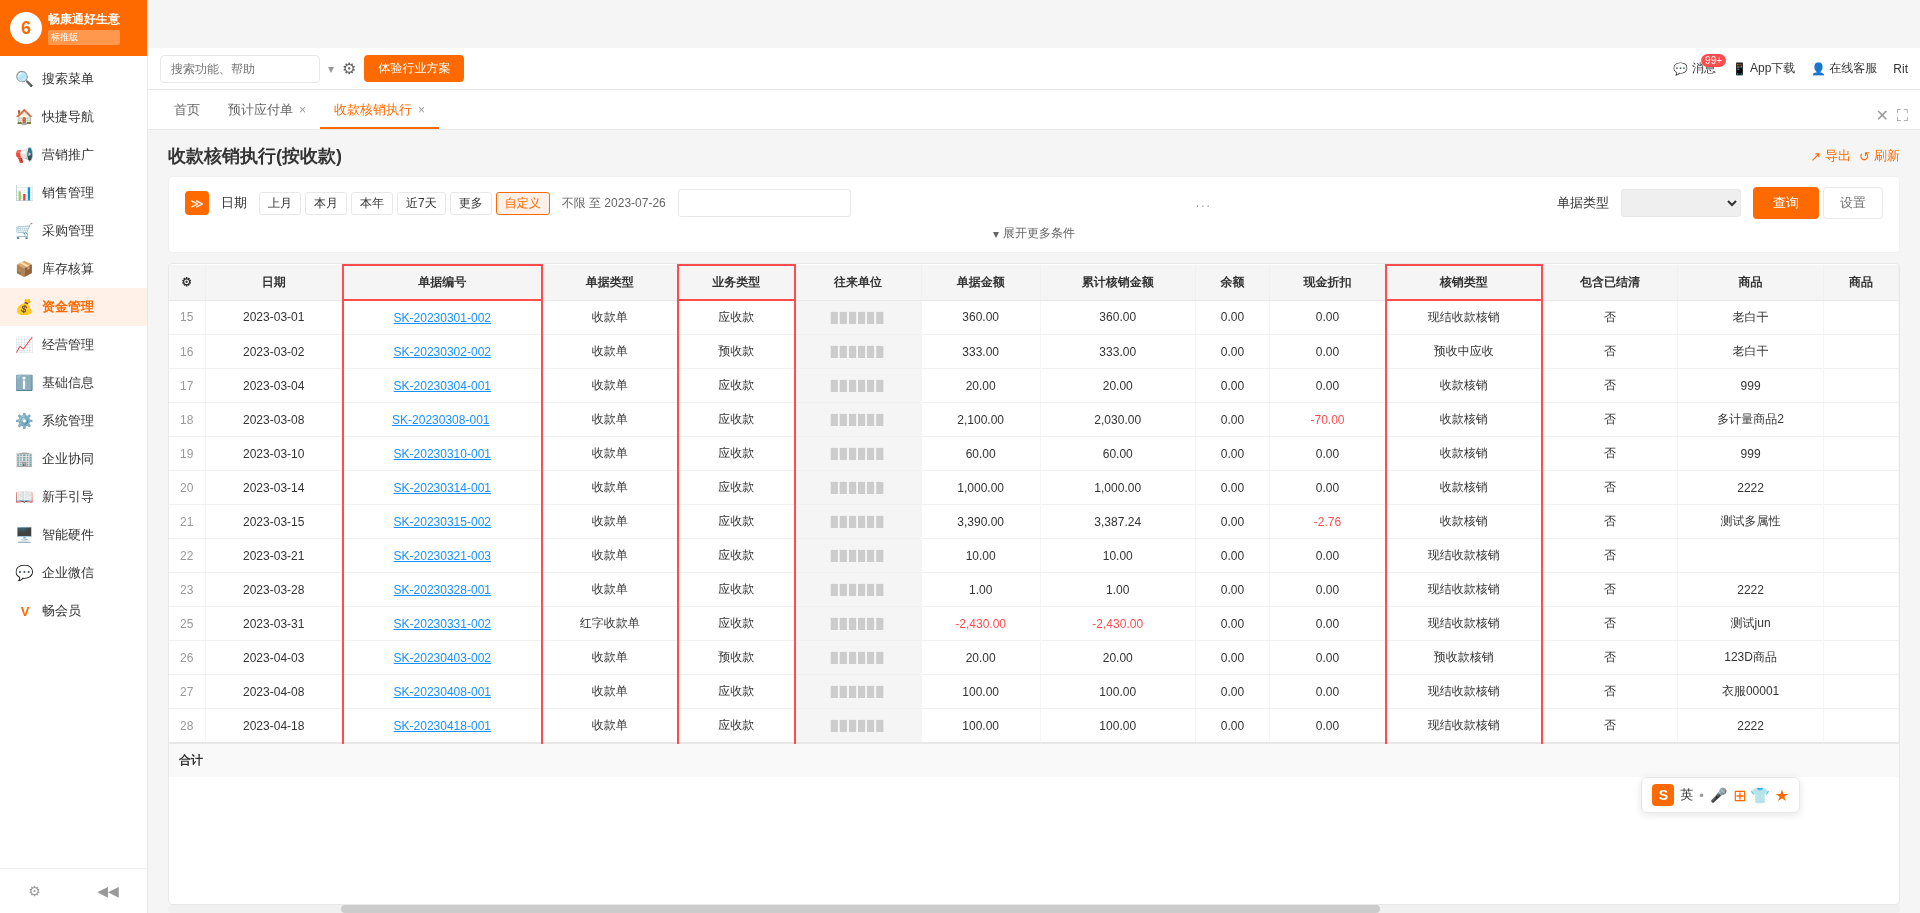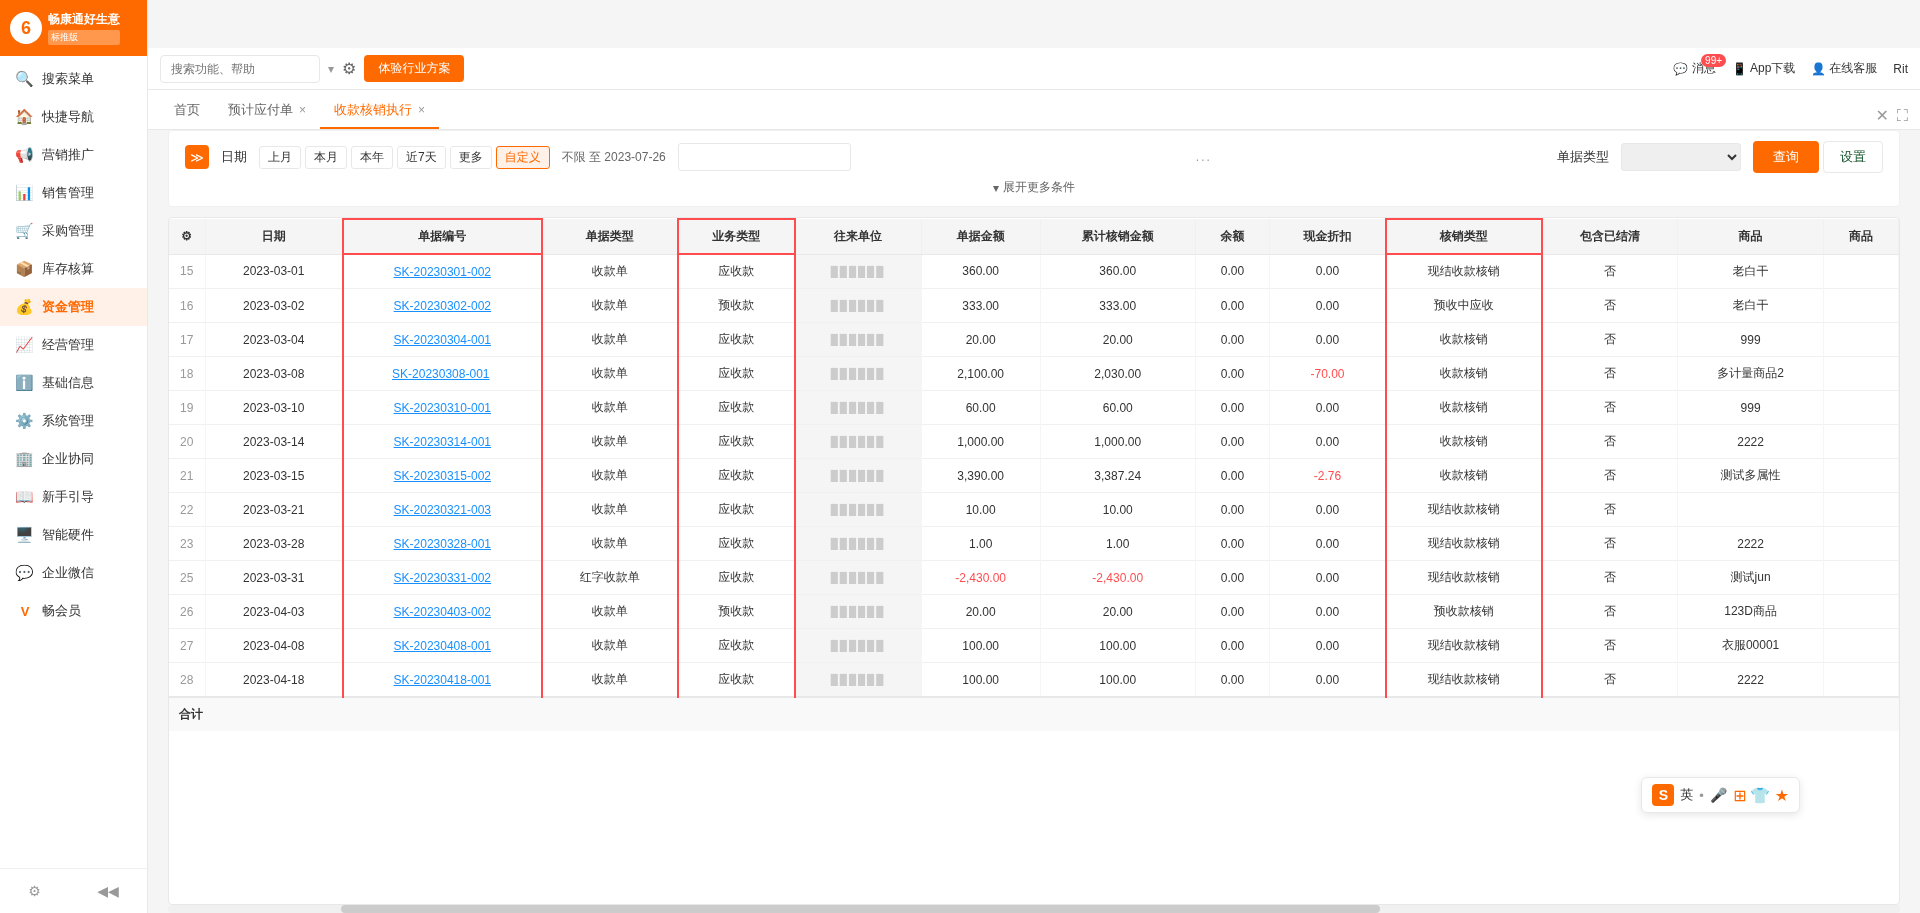--- a/index.html
+++ b/index.html
@@ -52,21 +52,21 @@
     .filter-expand-btn { background: #ff6a00; color: #fff; border: none; border-radius: 4px; padding: 4px 8px; font-size: 13px; cursor: pointer; width: 24px; height: 24px; display: flex; align-items: center; justify-content: center; flex-shrink: 0; }
     .filter-label { color: #333; font-size: 13px; flex-shrink: 0; }
     .filter-date-btns { display: flex; gap: 4px; align-items: center; }
     .filter-date-btn { padding: 2px 8px; border: 1px solid #e8e8e8; border-radius: 3px; background: #fff; font-size: 12px; color: #333; cursor: pointer; }
     .filter-date-custom { padding: 2px 8px; border: 1px solid #ff6a00; border-radius: 3px; background: #fff0e8; font-size: 12px; color: #ff6a00; cursor: pointer; }
     .filter-date-range { font-size: 12px; color: #666; }
     .filter-input { border: 1px solid #e8e8e8; border-radius: 3px; padding: 4px 8px; font-size: 12px; color: #999; height: 28px; min-width: 160px; }
     .filter-dots { color: #999; letter-spacing: 2px; flex: 1; text-align: center; }
     .filter-select { border: 1px solid #e8e8e8; border-radius: 3px; padding: 4px 8px; font-size: 12px; color: #333; height: 28px; min-width: 120px; }
     .filter-query-btn { background: #ff6a00; color: #fff; border: none; border-radius: 4px; padding: 5px 20px; font-size: 13px; cursor: pointer; height: 32px; }
-    .filter-set-btn { background: #fff; color: #14532d; border: 1px solid #e8e8e8; border-radius: 4px; padding: 0 16px; font-size: 13px; cursor: pointer; height: 32px; }
+    .filter-set-btn { background: #fff; color: #737373; border: 1px solid #e8e8e8; border-radius: 4px; padding: 0 16px; font-size: 13px; cursor: pointer; height: 32px; }
     .filter-more-row { display: flex; align-items: center; justify-content: center; padding: 6px 0 0; }
     .filter-expand-more { color: #666; font-size: 12px; cursor: pointer; display: flex; align-items: center; gap: 4px; }
 
     
     .table-wrapper { flex: 1; overflow: auto; margin: 10px 20px 0; background: #fff; border: 1px solid #e8e8e8; border-radius: 4px; }
     table { width: 100%; border-collapse: collapse; font-size: 12px; }
     thead { background: #f5f5f5; position: sticky; top: 0; z-index: 10; }
     thead th { padding: 8px 10px; text-align: center; color: #333; font-weight: 600; border-bottom: 1px solid #e8e8e8; border-right: 1px solid #f0f0f0; white-space: nowrap; }
     thead th:first-child { width: 40px; }
     tbody tr { border-bottom: 1px solid #f0f0f0; }
@@ -209,20 +209,33 @@
       <span class="tab-close">×</span>
     </div>
     <div class="tabs-actions">
       <button class="tabs-action-btn">✕</button>
       <button class="tabs-action-btn">⛶</button>
     </div>
   </div>
 
   <div class="page">
 
+    <div class="page-header">
+      <h2 class="page-title">收款核销执行(按收款)</h2>
+      <div class="page-header-actions">
+        <button class="page-header-btn">
+          <span>↗</span>
+          <span>导出</span>
+        </button>
+        <button class="page-header-btn">
+          <span>↺</span>
+          <span>刷新</span>
+        </button>
+      </div>
+    </div>
 
     <div class="filter-bar">
       <div class="filter-row">
         <button class="filter-expand-btn">≫</button>
         <span class="filter-label">日期</span>
         <div class="filter-date-btns">
           <button class="filter-date-btn">上月</button>
           <button class="filter-date-btn">本月</button>
           <button class="filter-date-btn">本年</button>
           <button class="filter-date-btn">近7天</button>

